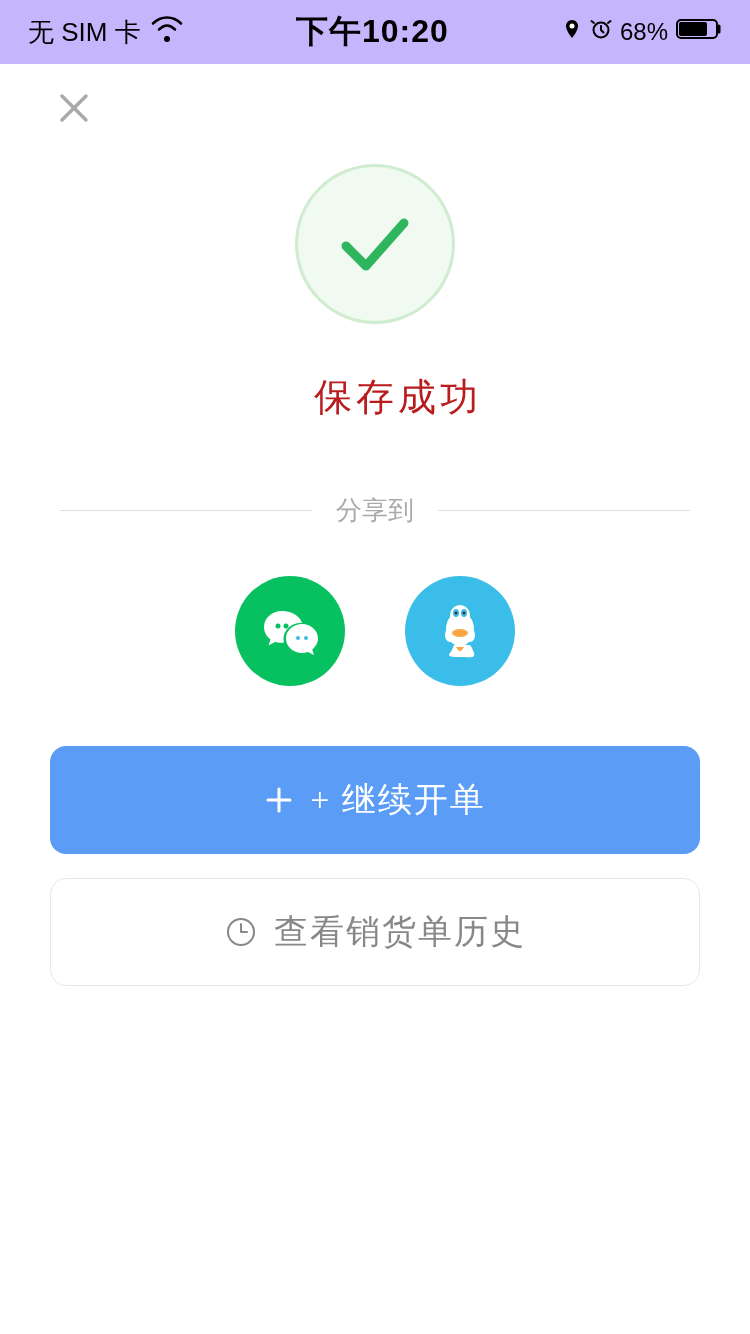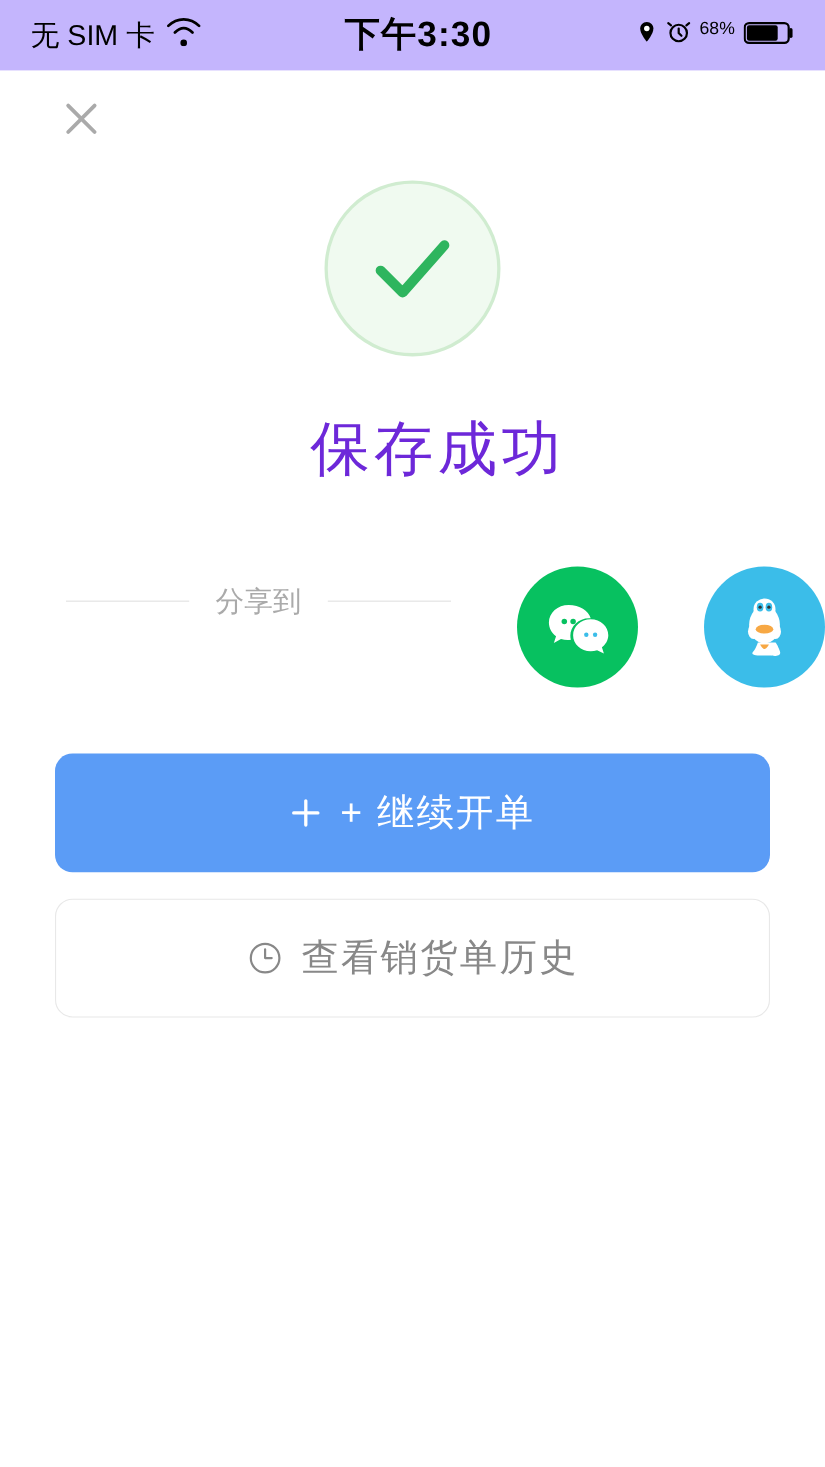--- a/index.html
+++ b/index.html
@@ -36,22 +36,23 @@
       font-size: 26px;
     }
     .status-center {
       font-size: 32px;
       font-weight: 600;
       color: #000;
       letter-spacing: 1px;
     }
     .status-right {
       display: flex;
+      align-items: center;
       gap: 8px;
-      font-size: 16px;
+      font-size: 24px;
       color: #000;
     }
 
     
     .close-btn {
       position: absolute;
       top: 80px;
       left: 46px;
       width: 56px;
       height: 56px;
@@ -85,33 +86,33 @@
       justify-content: center;
       margin-bottom: 48px;
     }
     .success-circle svg {
       width: 90px;
       height: 90px;
     }
 
     
     .success-title {
-      font-size: 54px;
+      font-size: 38px;
       font-weight: 500;
-      color: #6d28d9;
+      color: #b91c1c;
       margin-bottom: 70px;
       letter-spacing: 4px;
       margin-left: 46px;
     }
 
     
     .share-section {
       width: 100%;
       display: flex;
-      flex-direction: row;
+      flex-direction: column;
       align-items: center;
       margin-bottom: 60px;
     }
     .share-divider-row {
       width: 100%;
       display: flex;
       align-items: center;
       padding: 0 60px;
       margin-bottom: 48px;
     }
@@ -162,20 +163,21 @@
       height: 108px;
       border-radius: 16px;
       border: none;
       display: flex;
       align-items: center;
       justify-content: center;
       gap: 16px;
       font-size: 34px;
       cursor: pointer;
       letter-spacing: 2px;
+      font-family: Liberation Serif, serif;
     }
     .action-btn-primary {
       background: #5b9cf6;
       color: #ffffff;
     }
     .action-btn-secondary {
       background: #ffffff;
       color: #888888;
       border: 1px solid #e8e8e8;
     }
@@ -193,21 +195,21 @@
     <span>无 SIM 卡</span>
     <span class="wifi-icon">
       
       <svg width="32" height="26" viewBox="0 0 32 26" fill="none">
         <path d="M16 20a3 3 0 1 1 0 6 3 3 0 0 1 0-6z" fill="#000"></path>
         <path d="M8 13.5C10.5 11 13.1 9.5 16 9.5s5.5 1.5 8 4" stroke="#000" stroke-width="2.5" stroke-linecap="round" fill="none"></path>
         <path d="M2 7.5C6 3.5 10.8 1.5 16 1.5s10 2 14 6" stroke="#000" stroke-width="2.5" stroke-linecap="round" fill="none"></path>
       </svg>
     </span>
   </div>
-  <div class="status-center">下午3:30</div>
+  <div class="status-center">下午10:20</div>
   <div class="status-right">
     <span>
       <svg width="20" height="22" viewBox="0 0 20 22" fill="none">
         <path d="M10 2C6.5 2 4 4.8 4 8c0 5 6 12 6 12s6-7 6-12c0-3.2-2.5-6-6-6z" fill="#000"></path>
         <circle cx="10" cy="8" r="2.5" fill="white"></circle>
       </svg>
     </span>
     <span>
       <svg width="22" height="22" viewBox="0 0 22 22" fill="none">
         <circle cx="11" cy="12" r="7.5" stroke="#000" stroke-width="2" fill="none"></circle>

